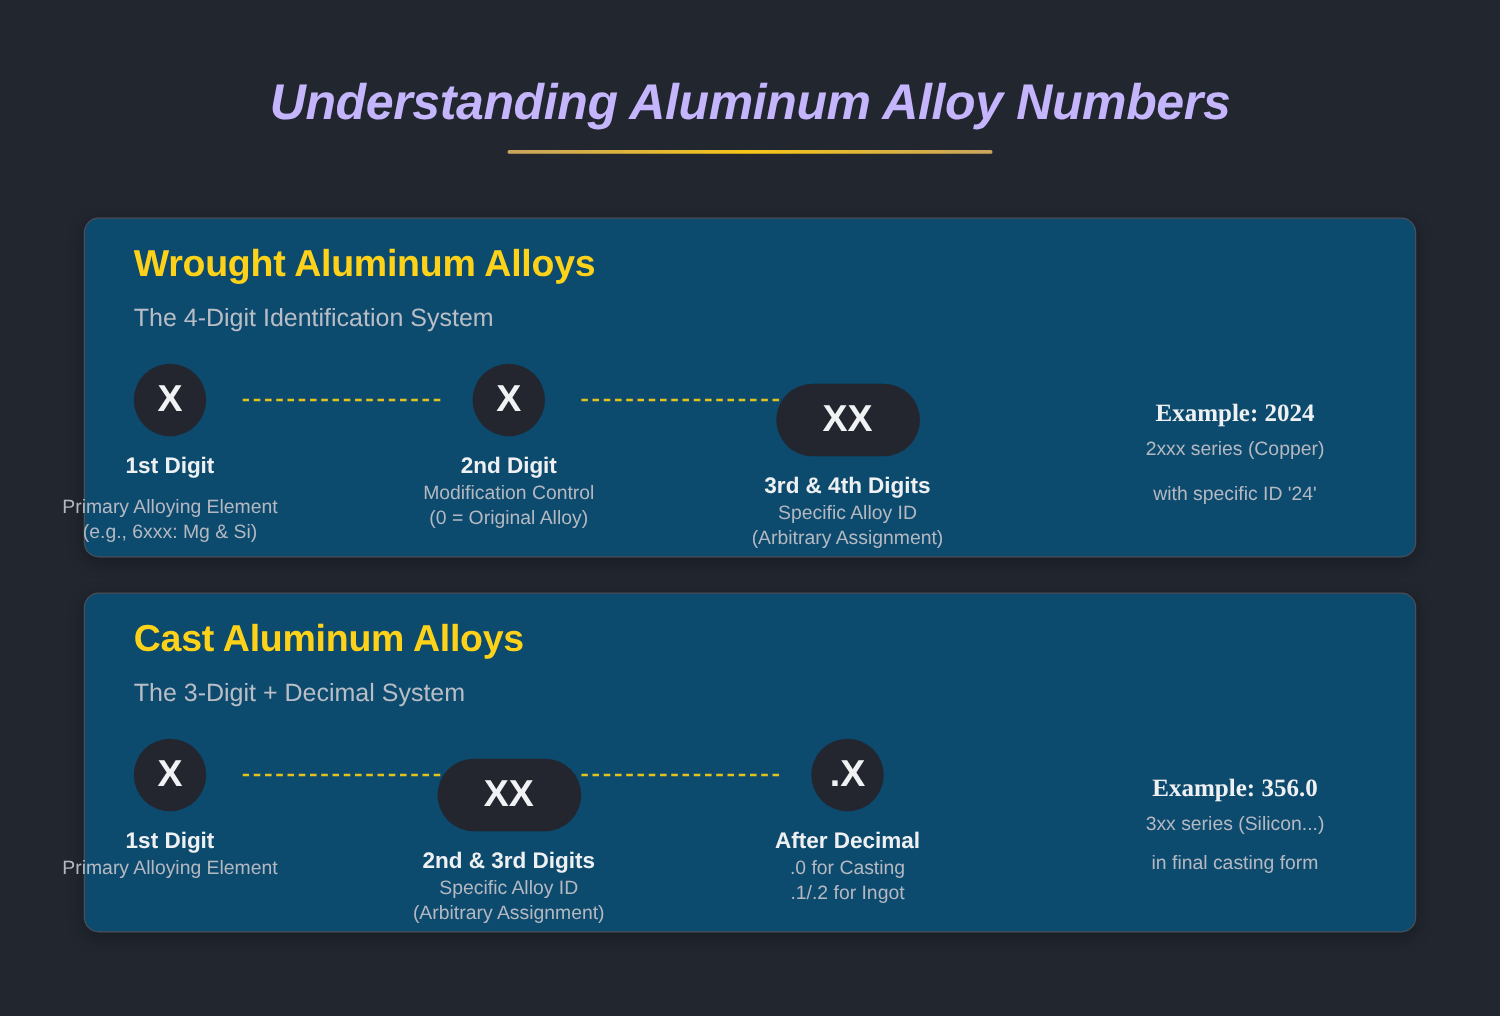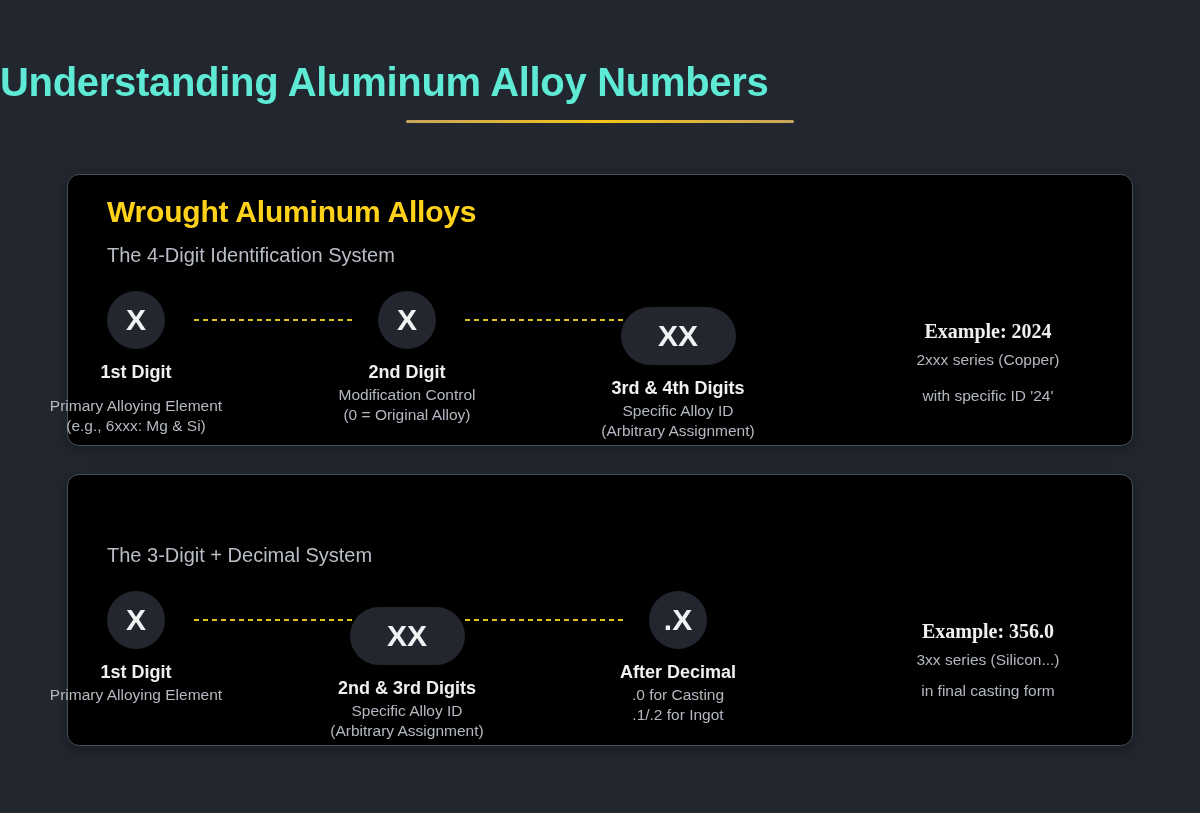--- a/index.html
+++ b/index.html
@@ -7,34 +7,36 @@
     width: 1200px; height: 813px;
     background: #21262f;
     font-family: "DejaVu Sans", "Liberation Sans", sans-serif;
     color: #eef0f2;
     overflow: hidden;
   }
   .page { position: relative; width: 1200px; height: 813px; }
 
   .main-title {
     position: absolute; left: 0; top: 56px; width: 1200px;
+    text-align: center;
     font-family: "Liberation Sans", sans-serif;
     font-weight: 700; font-size: 40px; letter-spacing: -0.3px;
-    color: #5eead4;
+    color: #c4b5fd;
     line-height: 52px;
+    font-style: italic;
   }
   .title-underline {
     position: absolute; left: 406px; top: 120px; width: 388px; height: 3px;
     border-radius: 2px;
     background: linear-gradient(90deg, #c9a55e 0%, #f5c518 50%, #c9a55e 100%);
   }
 
   .card {
     position: absolute; left: 67px; width: 1066px; height: 272px;
-    background: #000000;
+    background: #0c4a6e;
     border: 1px solid #4a4e59;
     border-radius: 12px;
     box-shadow: 0 4px 12px rgba(0,0,0,0.25);
   }
   .card.wrought { top: 174px; }
   .card.cast { top: 474px; }
 
   .card-heading {
     position: absolute; left: 39px; top: 18px;
     font-family: "Liberation Sans", sans-serif;
@@ -136,20 +138,21 @@
     </div>
 
     <div class="example">
       <div class="example-title">Example: 2024</div>
       <div class="example-desc">2xxx series (Copper)</div>
       <div class="example-desc" style="margin-top:16px">with specific ID '24'</div>
     </div>
   </section>
 
   <section class="card cast">
+    <h2 class="card-heading">Cast Aluminum Alloys</h2>
     <div class="card-subtitle">The 3-Digit + Decimal System</div>
 
     <div class="connector" style="left:126px; width:160px;"></div>
     <div class="connector" style="left:397px; width:160px;"></div>
 
     <div class="node" style="left:68px;">
       <div class="badge circle">X</div>
       <div class="node-label">1st Digit</div>
       <div class="node-desc tight">Primary Alloying Element</div>
     </div>

